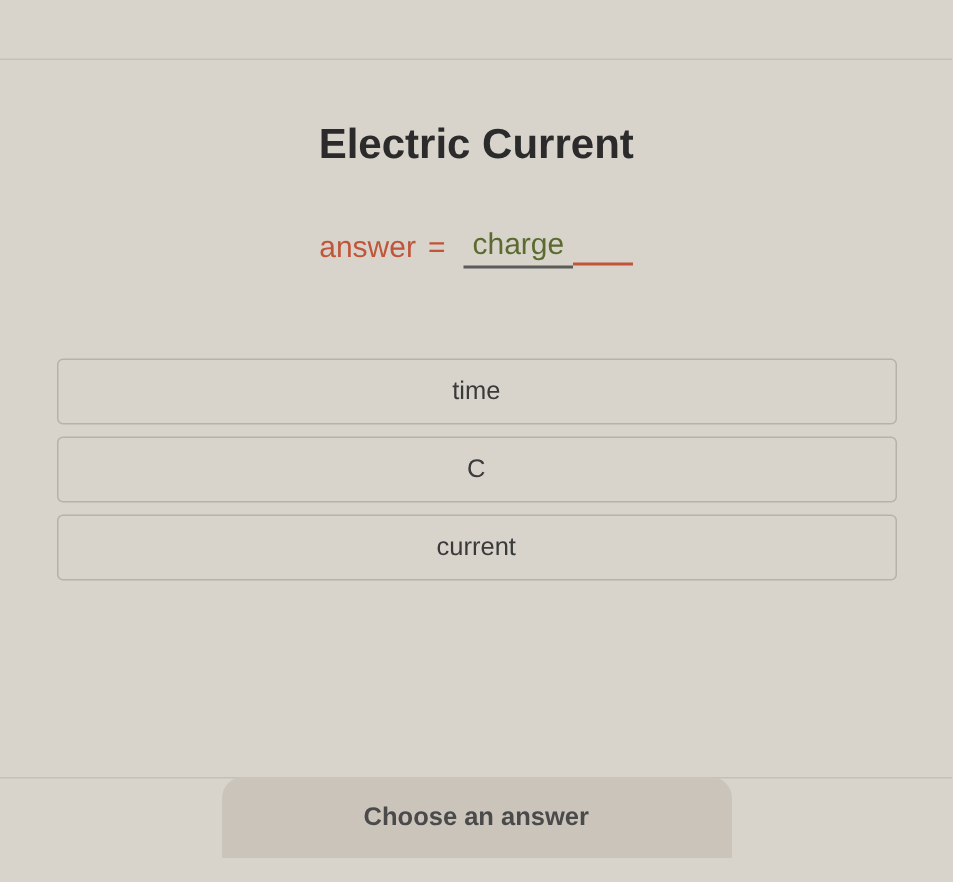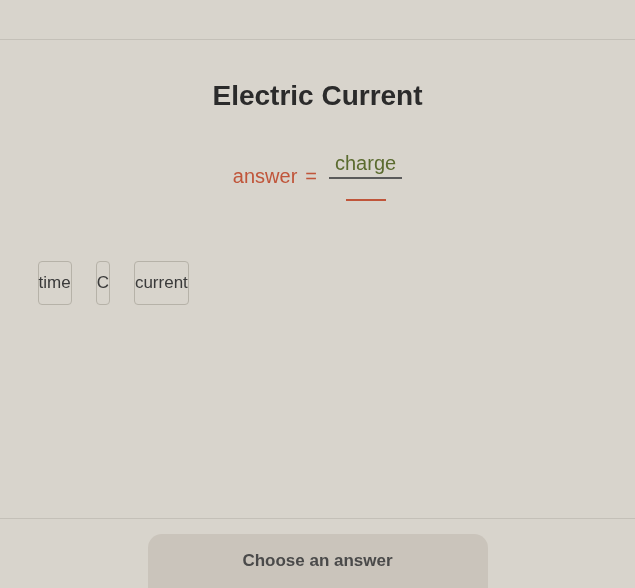--- a/index.html
+++ b/index.html
@@ -40,43 +40,43 @@
     .eq-left {
       color: #c0553a;
       font-weight: 500;
     }
     .eq-eq {
       color: #c0553a;
       margin: 0 8px;
     }
     .fraction {
       display: inline-flex;
-      flex-direction: column;
+      flex-direction: row;
       align-items: center;
       margin-left: 4px;
     }
     .numerator {
       color: #5b6b2f;
       font-weight: 500;
       padding: 0 6px 2px 6px;
       border-bottom: 2px solid #5b5b5b;
     }
     .denominator {
       color: #c0553a;
       font-weight: 500;
       margin-top: 4px;
       min-width: 40px;
       height: 18px;
       border-bottom: 2px solid #c0553a;
     }
     .options {
       width: 560px;
       display: flex;
-      flex-direction: row;
-      gap: 24px;
+      flex-direction: column;
+      gap: 8px;
     }
     .option {
       height: 44px;
       border: 1px solid #b6b2a8;
       background: #d8d4cc;
       border-radius: 4px;
       display: flex;
       align-items: center;
       justify-content: center;
       font-size: 17px;
@@ -98,21 +98,21 @@
     .choose-btn {
       width: 340px;
       height: 54px;
       background: #cac4bb;
       border: none;
       border-radius: 14px 14px 0 0;
       font-size: 17px;
       font-weight: 600;
       color: #4a4a4a;
       cursor: pointer;
-      margin-bottom: 0;
+      margin-bottom: 16px;
     }
   </style>
 </head>
 <body>
 
 <div class="topbar"></div>
 
 <div class="content">
   <h1 class="title">Electric Current</h1>
 

